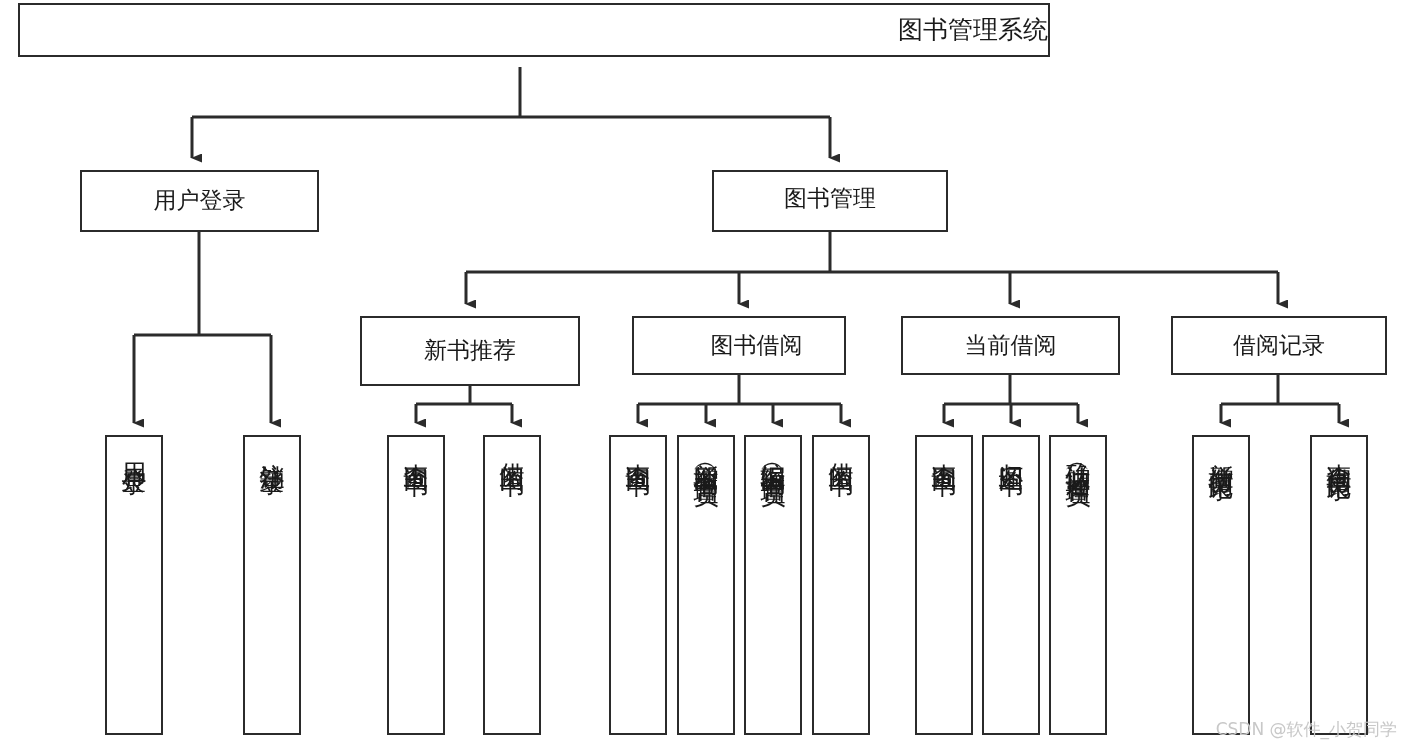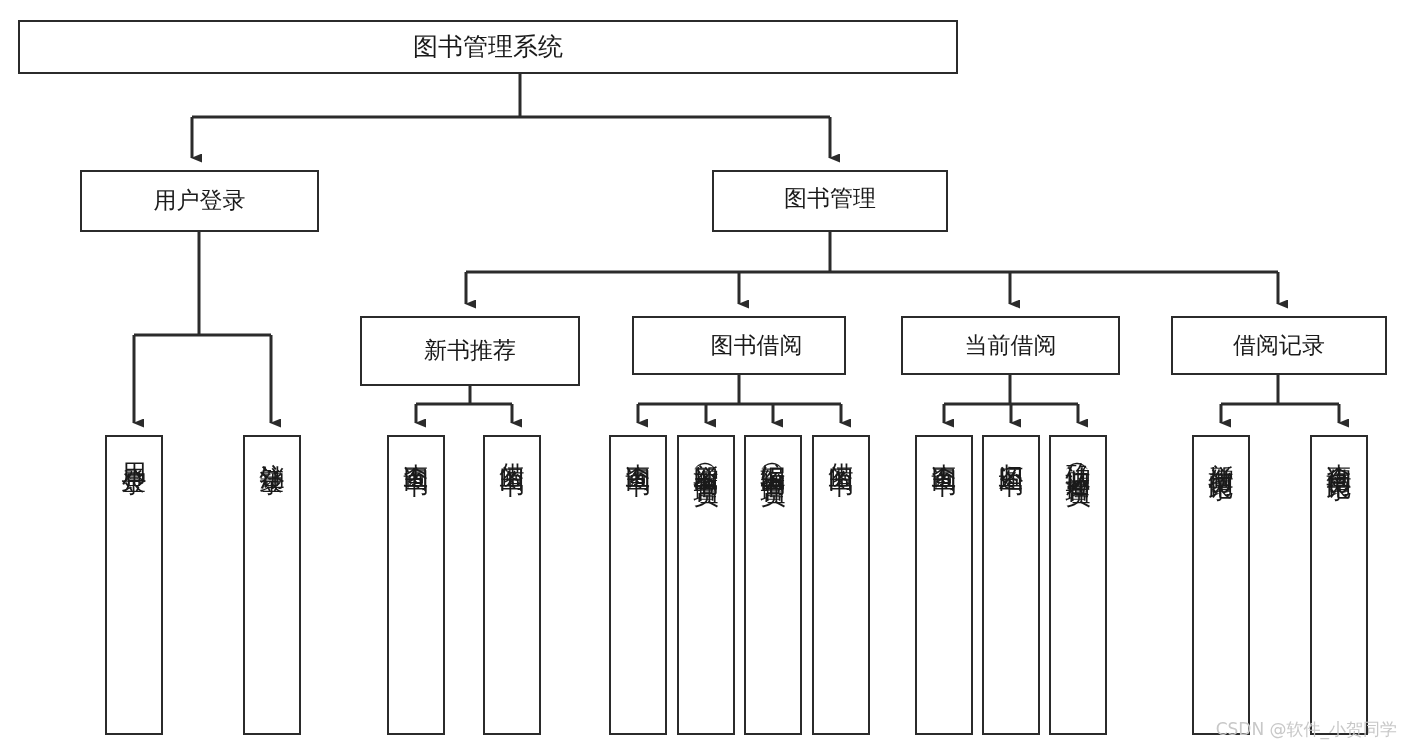--- a/index.html
+++ b/index.html
@@ -114,21 +114,21 @@
       <path d="M1011,404 L1011,423" marker-end="url(#arr)"></path>
       <path d="M1078,404 L1078,423" marker-end="url(#arr)"></path>
 
       <path d="M1278,375 L1278,404"></path>
       <path d="M1221,404 L1339,404"></path>
       <path d="M1221,404 L1221,423" marker-end="url(#arr)"></path>
       <path d="M1339,404 L1339,423" marker-end="url(#arr)"></path>
     </g>
   </svg>
 
-  <div class="node level0" style="left:18px; top:20px; width:940px; height:54px;">
+  <div class="node level0" style="left:18px; top:3px; width:1032px; height:54px;justify-content:flex-end;">
     <span class="node-label">图书管理系统</span>
   </div>
 
   <div class="node level1" style="left:80px; top:170px; width:239px; height:62px;">
     <span class="node-label">用户登录</span>
   </div>
   <div class="node level1" style="left:712px; top:170px; width:236px; height:62px;font-family:Liberation Mono, monospace;">
     <span class="node-label">图书管理</span>
   </div>
 

